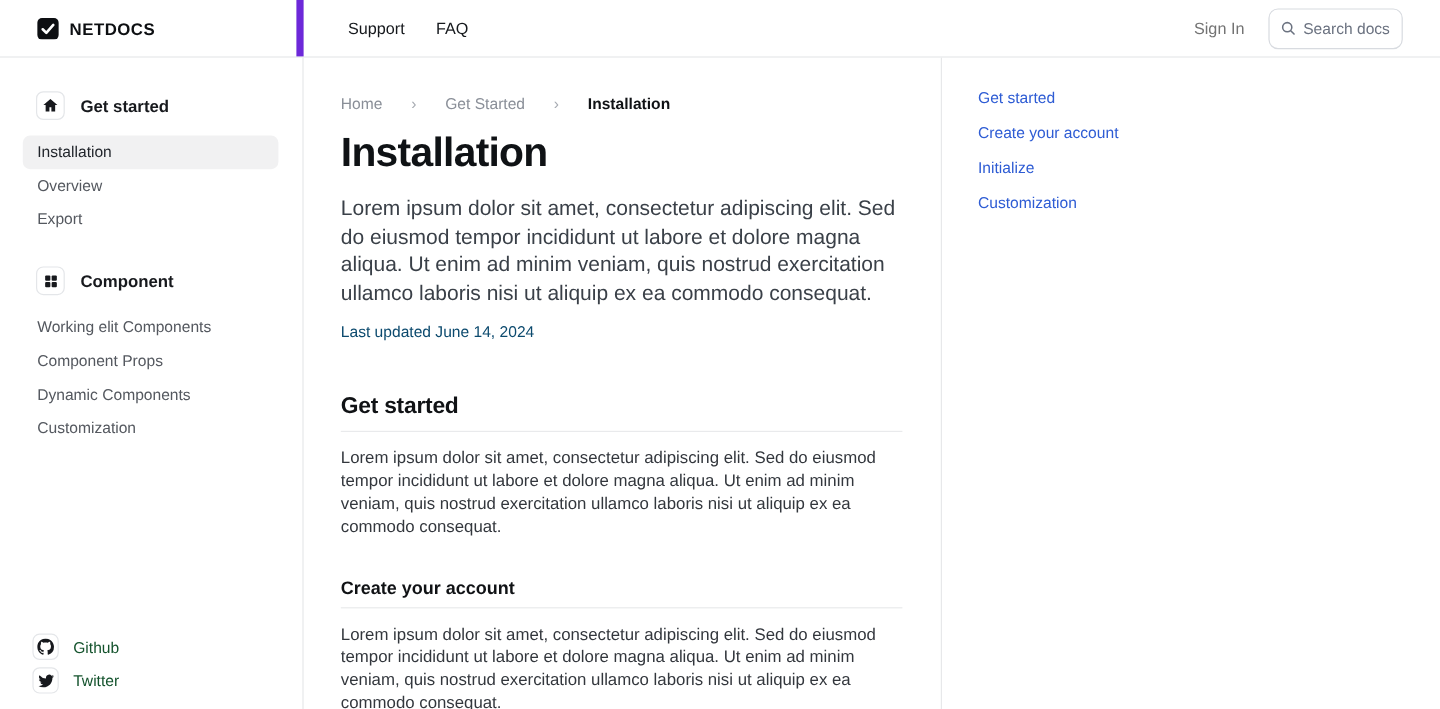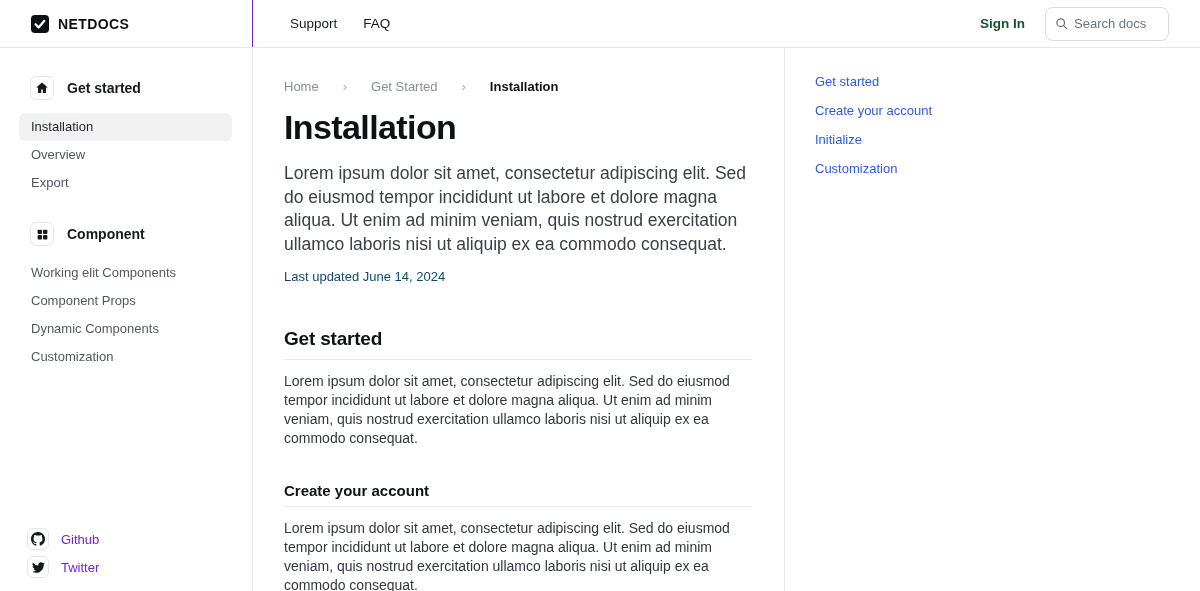--- a/index.html
+++ b/index.html
@@ -2,29 +2,29 @@
 <html><head>
 <meta charset="utf-8">
 <style>
   * { margin:0; padding:0; box-sizing:border-box; }
   html,body { background:#fff; }
   body { font-family:"Liberation Sans","DejaVu Sans",sans-serif; color:#1a1d21; }
   .app { position:relative; width:1200px; height:591px; background:#fff; overflow:hidden; }
 
   
   .topbar { height:48px; border-bottom:1px solid #e7e8ea; display:flex; align-items:center; }
-  .logo-wrap { flex:0 0 253px; height:100%; border-right:1px solid #6d28d9;
+  .logo-wrap { flex:0 0 253px; height:100%; border-right:6px solid #6d28d9;
                display:flex; align-items:center; gap:9px; padding-left:31px; }
   .logo-mark { width:18px; height:18px; display:flex; }
   .logo-text { font-size:14px; font-weight:800; letter-spacing:.4px; color:#0d0f12; }
   .top-nav { display:flex; gap:26px; padding-left:37px; align-items:center; }
   .top-link { font-size:13.5px; font-weight:400; color:#15181c; cursor:pointer; }
   .top-right { margin-left:auto; display:flex; align-items:center; gap:20px; padding-right:31px; }
-  .signin { font-size:13.5px; font-weight:700; color:#14532d; cursor:pointer; }
-  .searchbox { width:124px; height:28px; border:1px solid #d8dbe0; border-radius:8px;
+  .signin { font-size:13.5px; font-weight:400; color:#737373; cursor:pointer; }
+  .searchbox { width:112px; height:28px; border:1px solid #d8dbe0; border-radius:8px;
                display:flex; align-items:center; gap:6px; padding:16px 9px; background:#fff; }
   .searchbox input { border:none; outline:none; width:100%; font-size:13px; color:#4b5158;
                      font-family:"Liberation Sans","DejaVu Sans",sans-serif; background:transparent; }
   .searchbox input::placeholder { color:#6b7280; }
 
   
   .layout { display:flex; height:543px; }
 
   
   .sidebar { flex:0 0 253px; border-right:1px solid #e7e8ea; display:flex; flex-direction:column;
@@ -34,21 +34,21 @@
   .icon-box { width:24px; height:24px; border:1px solid #e4e6e9; border-radius:6px;
               display:flex; align-items:center; justify-content:center; background:#fff; flex:0 0 24px; }
   .side-header-label { font-size:14px; font-weight:600; color:#17191d; }
   .side-item { height:28px; line-height:28px; padding:0 12px; font-size:13px; color:#54585f;
                border-radius:6px; cursor:pointer; white-space:nowrap; }
   .side-item.active { background:#f1f1f2; color:#1f2329; }
   .side-footer { margin-top:auto; padding-left:8px; padding-bottom:4px; }
   .side-footer-link { display:flex; align-items:center; gap:12px; height:28px; cursor:pointer; }
   .mini-icon-box { width:22px; height:22px; border:1px solid #e4e6e9; border-radius:6px;
                    display:flex; align-items:center; justify-content:center; flex:0 0 22px; }
-  .side-footer-label { font-size:13px; font-weight:500; color:#6d28d9; }
+  .side-footer-label { font-size:13px; font-weight:500; color:#14532d; }
 
   
   .main { flex:0 0 531px; padding:30px 32px 0 31px; }
   .breadcrumb { display:flex; align-items:center; gap:24px; font-size:13px; color:#8a8f98; height:17px; }
   .crumb { cursor:pointer; }
   .crumb-sep { color:#a7abb2; font-size:13px; }
   .crumb-current { color:#101215; font-weight:600; }
   h1.page-title { margin-top:13px; font-size:34px; font-weight:700; letter-spacing:-.6px; color:#0f1215; }
   .intro { margin-top:15px; font-size:17.5px; line-height:23.5px; color:#3a4048; width:468px; }
   .last-updated { margin-top:13px; font-size:13px; color:#0c4a6e; }

